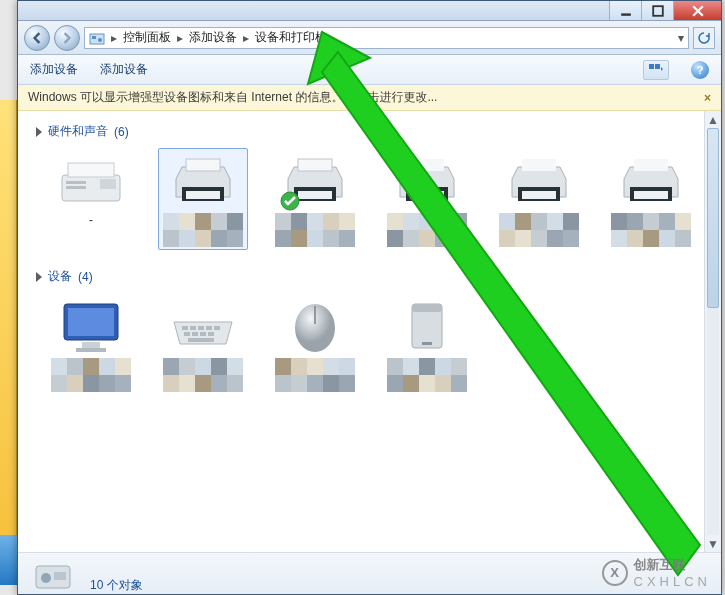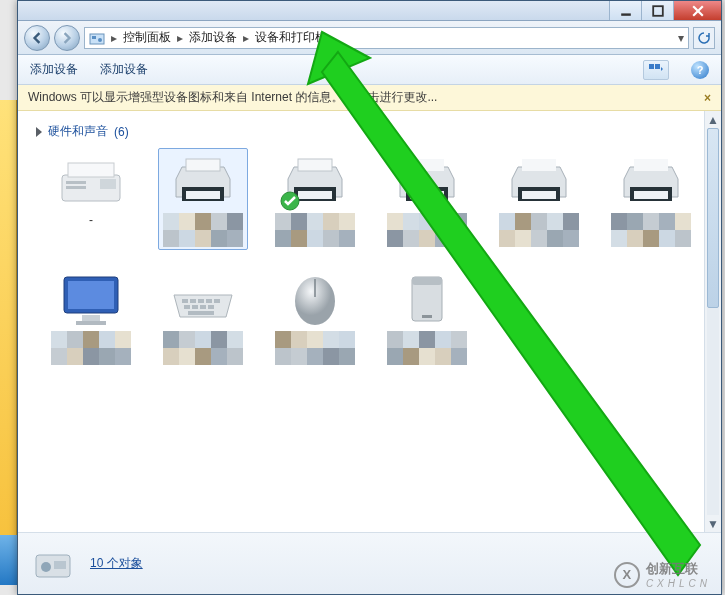--- a/index.html
+++ b/index.html
@@ -50,41 +50,41 @@
 .item { width:90px; display:flex; flex-direction:column; align-items:center; gap:2px; border:1px solid transparent; padding:2px; border-radius:2px;}
 .item.selected { border:1px solid #7da9e0; background:#eaf3ff;}
 .icon-lg { width:74px; height:60px; display:flex; align-items:center; justify-content:center;}
 .pixelate { width:80px; height:34px; display:grid; grid-template-columns:repeat(5,1fr);}
 .pixelate span{ display:block;}
 
 .p1{background:#d3dde5}.p2{background:#c5ccd2}.p3{background:#a89a80}.p4{background:#8b96a3}.p5{background:#e6e0d0}
 .p6{background:#bcc4cb}.p7{background:#9aa7b2}.p8{background:#d8cfbd}.p9{background:#ccd8e3}.p10{background:#a5b1bd}
 
 
-.statusbar { height:62px; border-top:1px solid #d5dfe9; background:linear-gradient(#f3f7fb,#e7eef6); display:flex; align-items:center; padding:0 14px; gap:16px; color:#1b4f9c;text-decoration:underline;}
+.statusbar { height:42px; border-top:1px solid #d5dfe9; background:linear-gradient(#f3f7fb,#e7eef6); display:flex; align-items:flex-end; padding:0 14px; gap:16px; color:#1b4f9c;}
 .statusbar .thumb { width:42px; height:38px; }
 
 
 .scrollbar { position:absolute; right:0; top:0; bottom:0; width:17px; background:#eef2f6; border-left:1px solid #d4dee8;}
 .scrollbar .track{position:absolute;top:17px;bottom:17px;left:2px;right:2px;background:#e6ecf2;}
 .scrollbar .thumbv{position:absolute;top:17px;left:2px;right:2px;height:180px;background:linear-gradient(#d8e6f3,#bcd2e7);border:1px solid #9bb8d4;border-radius:2px;}
 .scrollbar .arr{position:absolute;left:0;right:0;height:17px;display:flex;align-items:center;justify-content:center;color:#567;}
 .scrollbar .arr.top{top:0}.scrollbar .arr.bot{bottom:0}
 
 
 .leftstrip { position:absolute; left:0; top:100px; width:17px; bottom:60px; background:linear-gradient(#ffe27a,#f7c23e); z-index:1; border-right:1px solid #c99a2a;}
 .leftstrip2 { position:absolute; left:0; bottom:10px; width:17px; height:50px; background:linear-gradient(#6fb3e8,#2478c4); z-index:1;}
 
 
 .arrow-overlay { position:absolute; inset:0; z-index:50; pointer-events:none;}
 
 
 .watermark { position:absolute; right:14px; bottom:6px; z-index:60; display:flex; align-items:center; gap:6px; color:#777; font-size:13px; opacity:.85;}
 .watermark .logo{ width:26px;height:26px;border:2px solid #888;border-radius:50%;display:flex;align-items:center;justify-content:center;font-weight:bold;color:#777;}
-.watermark .cn{font-size:10px;letter-spacing:4px;color:#999;font-style:italic;}
+.watermark .cn{font-size:13px;letter-spacing:4px;color:#999;}
 </style>
 </head>
 <body>
 
 <div class="bg-blur"></div>
 <div class="leftstrip"></div>
 <div class="leftstrip2"></div>
 
 <div class="window">
 
@@ -291,20 +291,25 @@
             <span class="p5"></span>
             <span class="p1"></span>
             <span class="p8"></span>
             <span class="p3"></span>
             <span class="p9"></span>
             <span class="p6"></span>
           </div>
       </div>
     </div>
 
+    <div class="group-hd">
+      <span class="tri"></span>
+      <span>设备</span>
+      <span>(4)</span>
+    </div>
     <div class="items">
       <div class="item">
         <div class="icon-lg">
             <svg viewBox="0 0 70 56" width="70" height="56">
               <rect x="8" y="6" width="54" height="36" rx="3" fill="#2f5fb5" stroke="#1f3f7d"></rect>
               <rect x="12" y="10" width="46" height="28" fill="#5c8be0"></rect>
               <rect x="26" y="44" width="18" height="6" fill="#c9d0d6"></rect>
               <rect x="20" y="50" width="30" height="4" fill="#b2bac1"></rect>
             </svg>
           </div>

